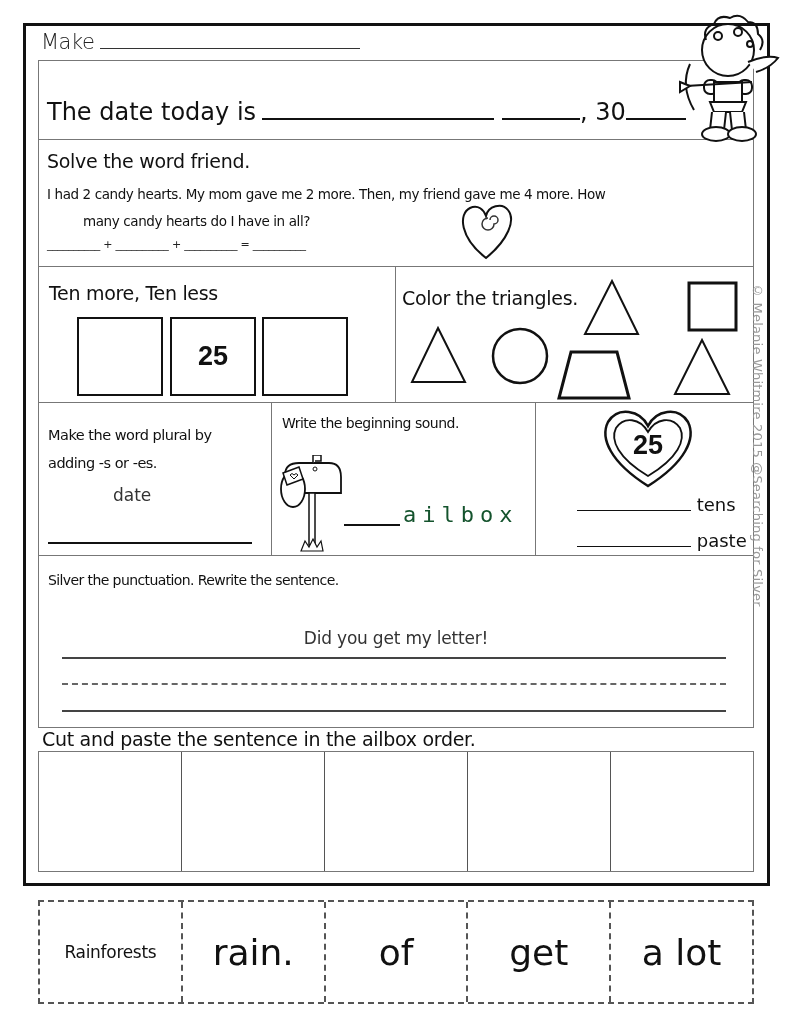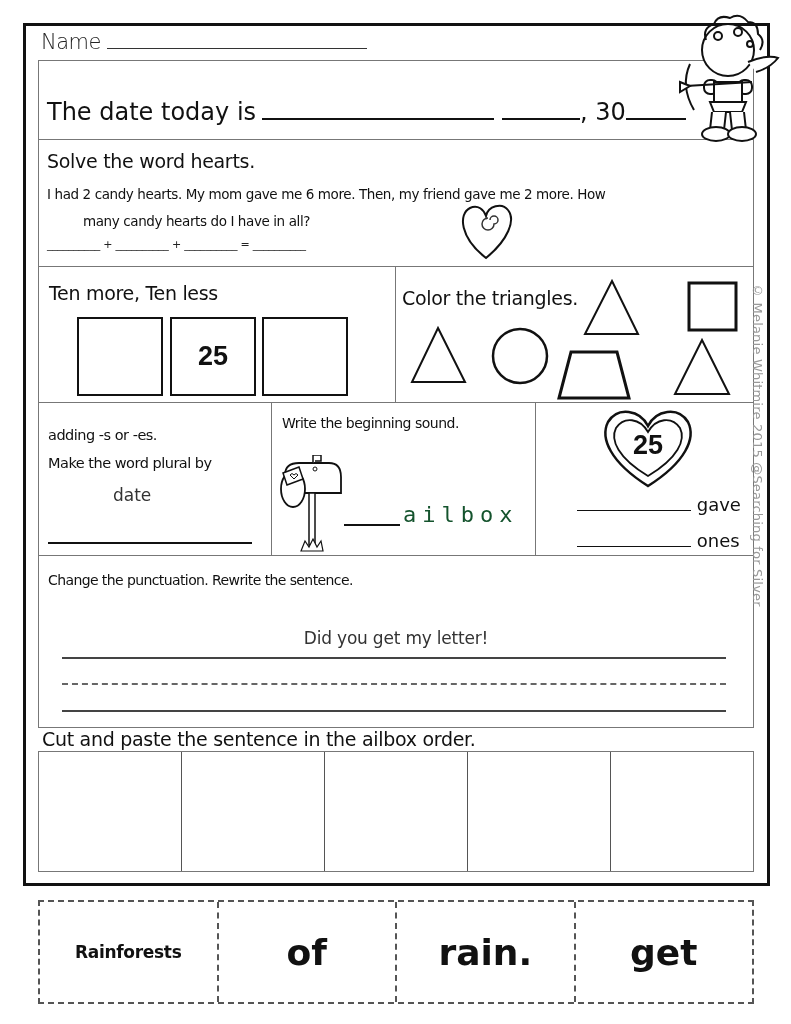--- a/index.html
+++ b/index.html
@@ -20,34 +20,34 @@
   .p-small { font-size: 13.5px; color: #111; letter-spacing: -0.4px; line-height: 27px; }
   .box-num { border: 2.5px solid #111; width: 86px; height: 79px; display: flex; align-items: center; justify-content: center;
              font-size: 27px; font-weight: bold; font-family: "Liberation Sans", sans-serif; }
   .tens-line { display: inline-block; width: 114px; border-bottom: 1.5px solid #111; height: 14px; }
   .copyright { left: 750px; top: 283px; writing-mode: vertical-rl; font-size: 13px; color: #999; font-family: "DejaVu Sans", sans-serif; letter-spacing: 0.2px; }
   .paste-grid { left: 38px; top: 751px; width: 716px; height: 121px; border: 1.5px solid #777; display: flex; }
   .paste-grid .cell { flex: 1; border-right: 1.5px solid #555; }
   .paste-grid .cell:last-child { border-right: none; }
   .cut-grid { left: 38px; top: 900px; width: 716px; height: 104px; border: 2px dashed #555; display: flex; }
   .cut-grid .cell { flex: 1; border-right: 2px dashed #555; display: flex; align-items: center; justify-content: center;
-                    font-size: 36px; color: #111; font-family: "DejaVu Sans", sans-serif; font-weight: 700; }
+                    font-size: 36px; color: #111; font-family: "DejaVu Sans", sans-serif; font-weight: 400; }
   .cut-grid .cell:last-child { border-right: none; }
   .cut-grid .cell.small { font-size: 17px; letter-spacing: -0.3px; }
   .write-line { left: 62px; width: 664px; border-top: 2px solid #444; height: 0; }
   .dash-line { left: 62px; width: 664px; border-top: 2px dashed #666; height: 0; }
   .traced { color: #14532d; font-size: 22px; letter-spacing: 6px; font-family: "DejaVu Sans Mono", monospace; font-weight: 300; }
 </style>
 </head>
 <body>
 
 <div class="abs outer"></div>
 
 <div class="abs name-line">
-  <span>Name</span><span class="blank"></span>
+  <span>Make</span><span class="blank"></span>
 </div>
 
 <div class="abs inner"></div>
 
 <div class="abs date-row">
   <span>The date today is</span><span class="b1"></span><span class="b2"></span><span>, 30</span><span class="b3"></span>
 </div>
 <div class="abs hline" style="left:38px; top:139px; width:716px;"></div>
 
 <svg class="abs" style="left:676px; top:12px;" width="104" height="132" viewBox="0 0 104 132">
@@ -65,22 +65,22 @@
     <path d="M36 100 l-2 18 h14 l2 -18"></path>
     <path d="M54 100 l2 18 h14 l-2 -18"></path>
     <ellipse cx="40" cy="122" rx="14" ry="7"></ellipse>
     <ellipse cx="66" cy="122" rx="14" ry="7"></ellipse>
   </g>
   <path d="M10 74 l66 -4" stroke="#111" stroke-width="2"></path>
   <path d="M14 52 q-10 22 4 46" stroke="#111" stroke-width="2" fill="none"></path>
   <path d="M4 70 l10 4 l-10 6 z" fill="#fff" stroke="#111" stroke-width="2"></path>
 </svg>
 
-<div class="abs h-med" style="left:47px; top:150px;">Solve the word hearts.</div>
-<div class="abs p-small" style="left:47px; top:181px;">I had 2 candy hearts. My mom gave me 6 more. Then, my friend gave me 2 more. How</div>
+<div class="abs h-med" style="left:47px; top:150px;">Solve the word friend.</div>
+<div class="abs p-small" style="left:47px; top:181px;">I had 2 candy hearts. My mom gave me 2 more. Then, my friend gave me 4 more. How</div>
 <div class="abs p-small" style="left:47px; top:208px;margin-left:36px;">many candy hearts do I have in all?</div>
 <div class="abs" style="left:47px; top:238px; font-size:11px; color:#222; letter-spacing:-0.2px;">__________ + __________ + __________ = __________</div>
 <svg class="abs" style="left:456px; top:200px;" width="60" height="62" viewBox="0 0 60 62">
   <path d="M30 58 C 4 38, 2 14, 14 8 C 22 4, 28 10, 30 16 C 32 6, 46 2, 52 10 C 60 20, 52 40, 30 58 Z" fill="#fff" stroke="#111" stroke-width="2"></path>
   <path d="M34 20 a4 4 0 1 1 4 4 a6 6 0 1 1 -6 -6" fill="none" stroke="#333" stroke-width="1.5"></path>
 </svg>
 <div class="abs hline" style="left:38px; top:266px; width:716px;"></div>
 
 <div class="abs h-med" style="left:49px; top:282px;">Ten more, Ten less</div>
 <div class="abs box-num" style="left:77px; top:317px;"></div>
@@ -93,22 +93,22 @@
   <polygon points="216,13 242,66 189,66" fill="#fff" stroke="#111" stroke-width="2" style="cursor:pointer"></polygon>
   <rect x="293" y="15" width="47" height="47" fill="#fff" stroke="#111" stroke-width="3"></rect>
   <polygon points="42,60 69,114 16,114" fill="#fff" stroke="#111" stroke-width="2"></polygon>
   <circle cx="124" cy="88" r="27" fill="#fff" stroke="#111" stroke-width="2.5"></circle>
   <polygon points="175,84 221,84 233,130 163,130" fill="#fff" stroke="#111" stroke-width="3"></polygon>
   <polygon points="306,72 333,126 279,126" fill="#fff" stroke="#111" stroke-width="2"></polygon>
 </svg>
 <div class="abs hline" style="left:38px; top:402px; width:716px;"></div>
 
 <div class="abs" style="left:48px; top:421px; font-size:14.5px; letter-spacing:-0.5px; line-height:28px;">
+  <div>Make the word plural by</div>
   <div>adding -s or -es.</div>
-  <div>Make the word plural by</div>
 </div>
 <div class="abs" style="left:113px; top:485px; font-size:17px; color:#333;">date</div>
 <div class="abs" style="left:48px; top:542px; width:204px; border-top:2.5px solid #111;"></div>
 <div class="abs vline" style="left:271px; top:402px; height:153px;"></div>
 
 <div class="abs" style="left:282px; top:415px; font-size:14px; letter-spacing:-0.5px;">Write the beginning sound.</div>
 <svg class="abs" style="left:275px; top:455px;" width="70" height="100" viewBox="0 0 70 100">
   <path d="M10 20 q0 -12 14 -12 h30 q12 0 12 14 v16 h-56 z" fill="#fff" stroke="#111" stroke-width="1.8"></path>
   <ellipse cx="18" cy="34" rx="12" ry="18" fill="#fff" stroke="#111" stroke-width="1.8"></ellipse>
   <path d="M8 18 l16 -6 l4 12 l-16 6 z" fill="#fff" stroke="#111" stroke-width="1.5"></path>
@@ -122,43 +122,44 @@
 <div class="abs traced" style="left:403px; top:502px;">ailbox</div>
 <div class="abs vline" style="left:535px; top:402px; height:153px;"></div>
 
 <svg class="abs" style="left:600px; top:408px;" width="96" height="82" viewBox="0 0 96 82">
   <path d="M48 78 C 10 54, 0 30, 8 14 C 18 -2, 40 2, 48 18 C 56 2, 78 -2, 88 14 C 96 30, 86 54, 48 78 Z" fill="#fff" stroke="#111" stroke-width="2.5"></path>
   <path d="M48 68 C 18 50, 10 32, 16 20 C 24 8, 40 10, 48 24 C 56 10, 72 8, 80 20 C 86 32, 78 50, 48 68 Z" fill="#fff" stroke="#111" stroke-width="1.8"></path>
 </svg>
 <div class="abs" style="left:625px; top:430px; width:46px; text-align:center; font-size:27px; font-weight:bold; font-family:'Liberation Sans', sans-serif;">25</div>
 <div class="abs" style="left:577px; top:494px; font-size:18px; white-space:nowrap;">
   <span class="tens-line"></span>
-  <span>gave</span>
+  <span>tens</span>
 </div>
 <div class="abs" style="left:577px; top:530px; font-size:18px; white-space:nowrap;">
   <span class="tens-line"></span>
-  <span>ones</span>
+  <span>paste</span>
 </div>
 <div class="abs hline" style="left:38px; top:555px; width:716px;"></div>
 
-<div class="abs" style="left:48px; top:572px; font-size:14px; letter-spacing:-0.6px;">Change the punctuation. Rewrite the sentence.</div>
+<div class="abs" style="left:48px; top:572px; font-size:14px; letter-spacing:-0.6px;">Silver the punctuation. Rewrite the sentence.</div>
 <div class="abs" style="left:38px; top:628px; width:716px; text-align:center; font-size:17px; color:#333; letter-spacing:-0.2px;">Did you get my letter!</div>
 <div class="abs write-line" style="top:657px;"></div>
 <div class="abs dash-line" style="top:683px;"></div>
 <div class="abs write-line" style="top:710px;"></div>
 
 <div class="abs" style="left:42px; top:728px; font-size:19px; letter-spacing:-0.3px; background:#fff; padding-right:4px;">Cut and paste the sentence in the ailbox order.</div>
 <div class="abs paste-grid">
   <div class="cell"></div>
   <div class="cell"></div>
   <div class="cell"></div>
   <div class="cell"></div>
   <div class="cell"></div>
 </div>
 
 <div class="abs copyright">© Melanie Whitmire 2015 @Searching for Silver</div>
 
 <div class="abs cut-grid">
   <div class="cell small">Rainforests</div>
+  <div class="cell">rain.</div>
   <div class="cell">of</div>
-  <div class="cell">rain.</div>
   <div class="cell">get</div>
+  <div class="cell">a lot</div>
 </div>
 
 </body></html>

